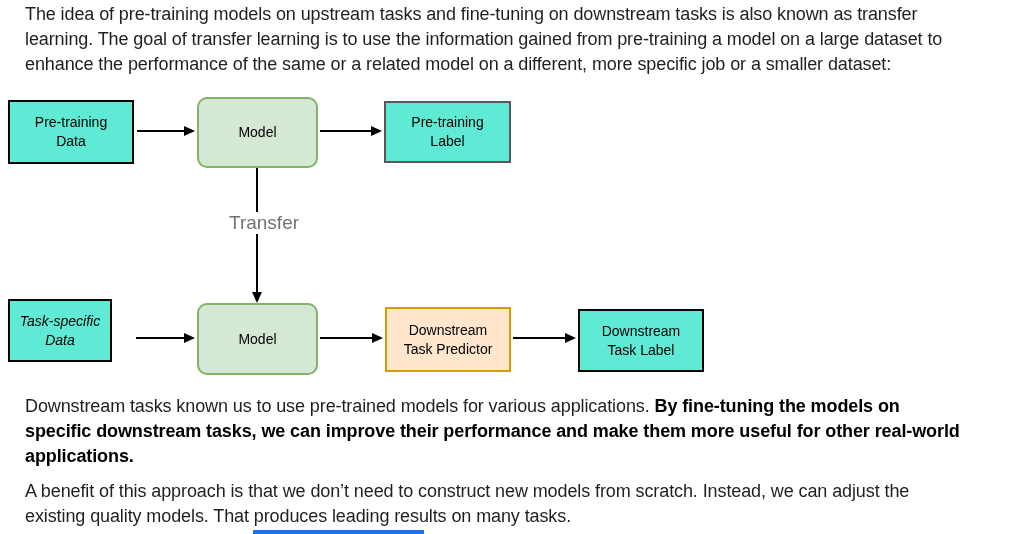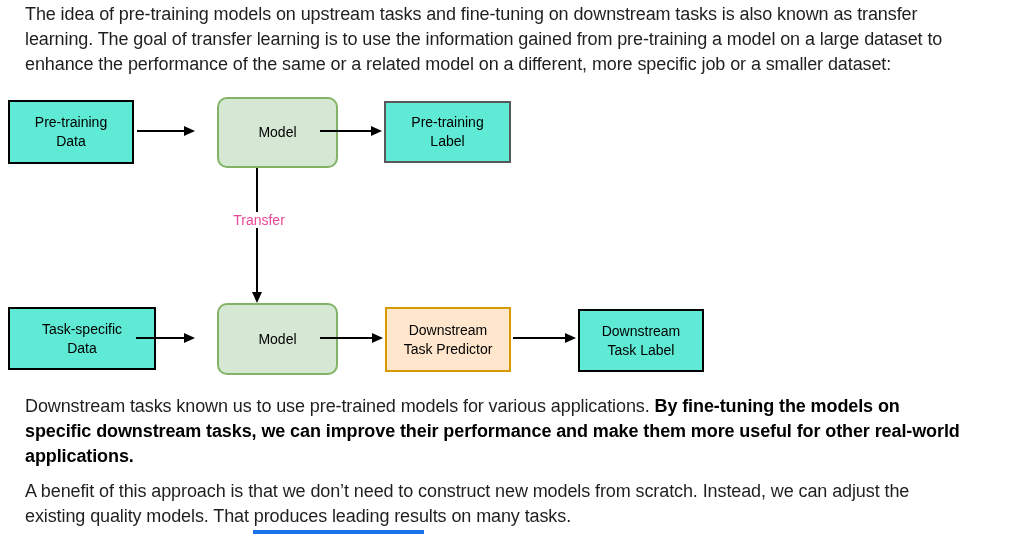--- a/index.html
+++ b/index.html
@@ -14,32 +14,32 @@
     white-space:pre-line; letter-spacing:-0.1px;
   }
   .para strong { color:#000000; font-weight:700; }
   .node {
     position:absolute; display:flex; align-items:center; justify-content:center;
     text-align:center; font-size:14px; line-height:19px; color:#000;
     white-space:pre-line; background:#5eead4; box-sizing:border-box;
   }
   .node.plain  { border:2px solid #000000; }
   .node.gray   { border:2px solid #595959; }
-  .node.green  { background:#d5e8d4; border:2px solid #82b366; border-radius:10px;margin-left:20px; }
+  .node.green  { background:#d5e8d4; border:2px solid #82b366; border-radius:10px; }
   .node.orange { background:#ffe6cc; border:2px solid #d79b00; }
   .arr-h { position:absolute; display:flex; align-items:center; height:10px; }
   .arr-h .shaft { flex:1; height:2px; background:#000; }
   .arr-h .head  { width:0; height:0; border-top:5px solid transparent;
                   border-bottom:5px solid transparent; border-left:11px solid #000; }
   .arr-v { position:absolute; display:flex; flex-direction:column; align-items:center; width:10px; }
   .arr-v .shaft { flex:1; width:2px; background:#000; }
   .arr-v .head  { width:0; height:0; border-left:5px solid transparent;
                   border-right:5px solid transparent; border-top:11px solid #000; }
   .edge-label {
-    position:absolute; background:#ffffff; font-size:14px; color:#ec4899;
+    position:absolute; background:#ffffff; font-size:19px; color:#737373;
     text-align:center; padding:0 2px;
   }
   .accent-bar { position:absolute; background:#1a73e8; }
 </style>
 </head>
 <body>
 
 <p class="para" style="top:2px;">The idea of pre-training models on upstream tasks and fine-tuning on downstream tasks is also known as transfer
 learning. The goal of transfer learning is to use the information gained from pre-training a model on a large dataset to
 enhance the performance of the same or a related model on a different, more specific job or a smaller dataset:</p>
@@ -63,21 +63,21 @@
 
   <div class="node gray" style="left:384px; top:101px; width:127px; height:62px;">Pre-training
 Label</div>
 
   <div class="arr-v" style="left:252px; top:168px; height:135px;">
     <div class="shaft"></div>
     <div class="head"></div>
   </div>
   <div class="edge-label" style="left:227px; top:212px; width:60px;">Transfer</div>
 
-  <div class="node plain" style="left:8px; top:307px; width:148px; height:63px;">Task-specific
+  <div class="node plain" style="left:8px; top:299px; width:104px; height:63px;font-style:italic;">Task-specific
 Data</div>
 
   <div class="arr-h" style="left:136px; top:333px; width:59px;">
     <div class="shaft"></div>
     <div class="head"></div>
   </div>
 
   <div class="node green" style="left:197px; top:303px; width:121px; height:72px;">Model</div>
 
   <div class="arr-h" style="left:320px; top:333px; width:63px;">

